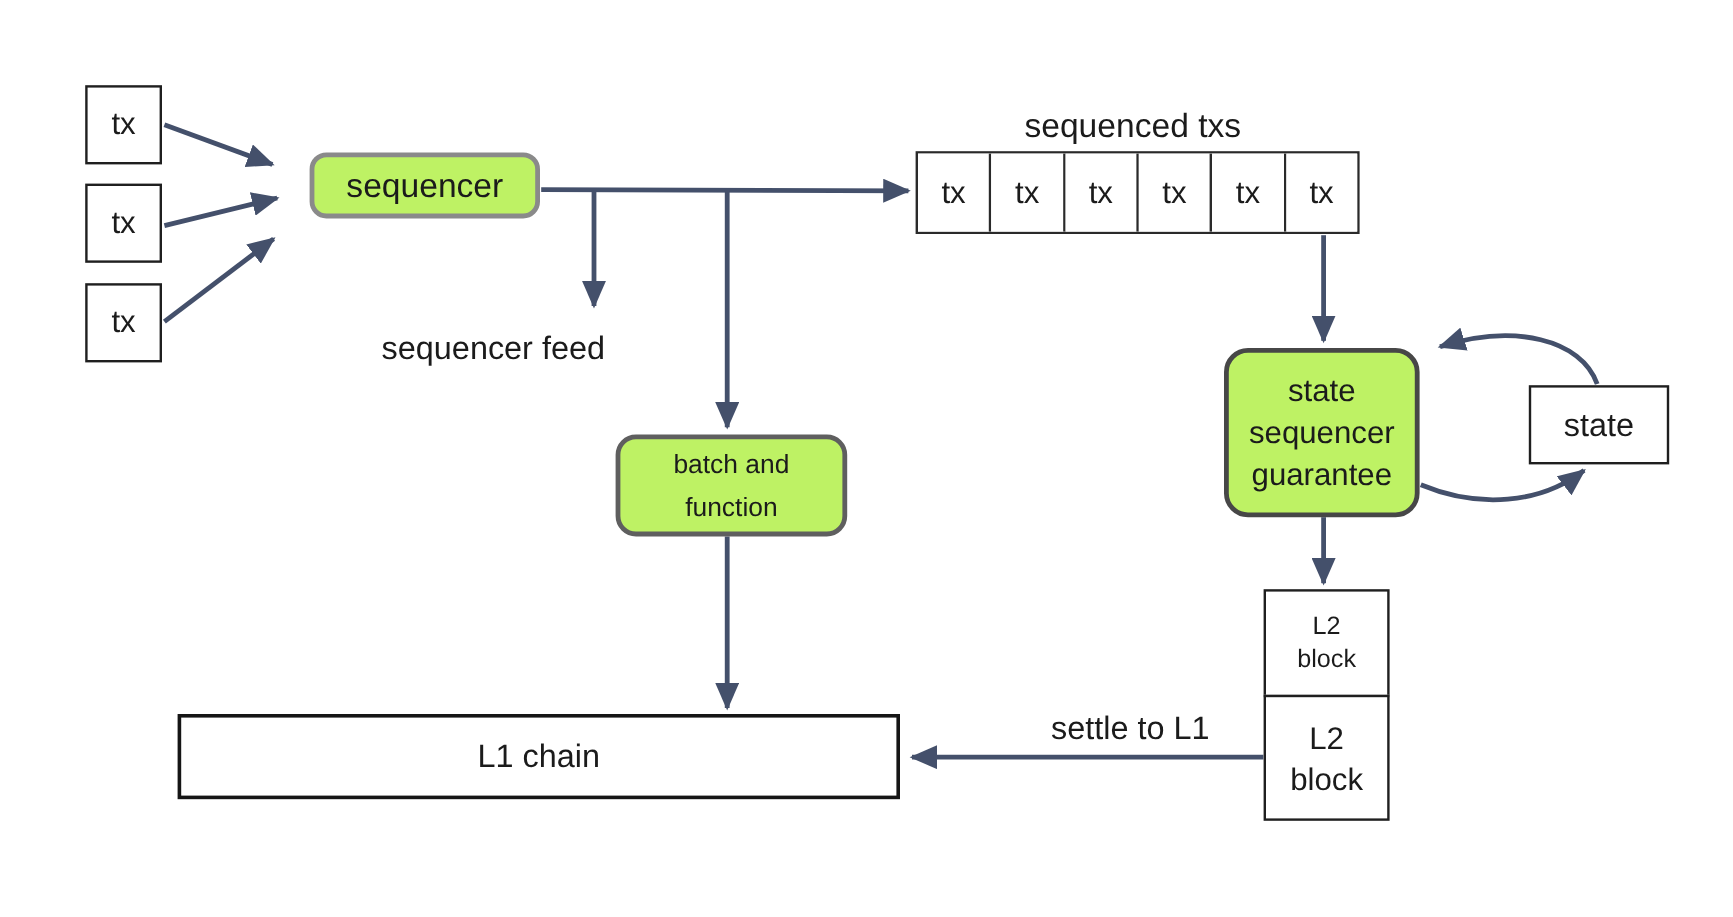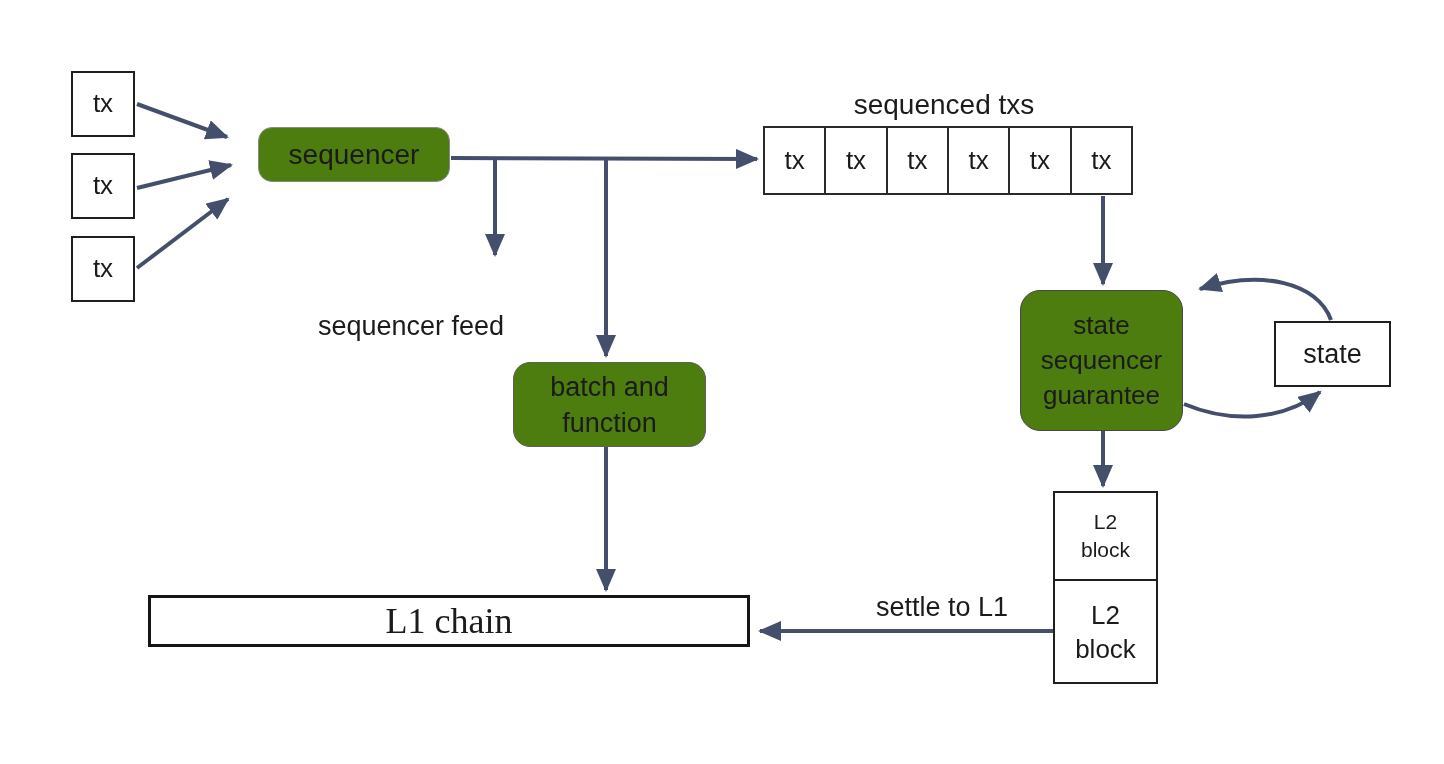--- a/index.html
+++ b/index.html
@@ -7,21 +7,21 @@
     position:relative;width:1444px;height:764px;background:#ffffff;
     font-family:"Liberation Sans", sans-serif;color:#1b1b1b;overflow:hidden;
   }
   .abs{position:absolute;box-sizing:border-box;}
   .node{
     display:flex;align-items:center;justify-content:center;
     text-align:center;background:#ffffff;
   }
   .plain{border:2px solid #1f1f1f;}
   .rounded{
-    background:#4d7c0f;border:1px solid #d946ef;border-radius:14px;
+    background:#bef264;border:4px solid #d946ef;border-radius:14px;
   }
   .txt{font-size:26px;line-height:1.3;}
   .lbl{position:absolute;white-space:nowrap;}
   svg{position:absolute;left:0;top:0;}
   .cellrow{display:flex;border:2px solid #2a2a2a;background:#ffffff;}
   .cell{
     flex:1;display:flex;align-items:center;justify-content:center;
     border-right:2px solid #2a2a2a;font-size:26px;background:#ffffff;
   }
   .cell:last-child{border-right:none;}
@@ -84,25 +84,25 @@
         <span>tx</span>
       </div>
     <div class="cell">
         <span>tx</span>
       </div>
     <div class="cell">
         <span>tx</span>
       </div>
   </div>
 
-  <div class="abs" style="left:318px;top:272px;font-size:27px;line-height:37px;margin-top:36px;">
+  <div class="abs" style="left:318px;top:272px;font-size:27px;line-height:37px;">
     <span class="stack-line">sequencer feed</span>
   </div>
 
-  <div class="abs node rounded" style="left:513px;top:362px;width:193px;height:85px;border-radius:17px;border-color:#5f5f5f;font-size:27px;line-height:36px;">
+  <div class="abs node rounded" style="left:513px;top:362px;width:193px;height:85px;border-radius:17px;border-color:#5f5f5f;font-size:22px;line-height:36px;">
     <div>
       <span class="stack-line">batch and</span>
       <span class="stack-line">function</span>
     </div>
   </div>
 
   <div class="abs node rounded" style="left:1020px;top:290px;width:163px;height:141px;border-radius:20px;border-color:#474747;font-size:26px;line-height:35px;">
     <div>
       <span class="stack-line">state</span>
       <span class="stack-line">sequencer</span>
@@ -122,17 +122,17 @@
   </div>
   <div class="abs node plain" style="left:1053px;top:579px;width:105px;height:105px;font-size:26px;line-height:34px;">
     <div>
       <span class="stack-line">L2</span>
       <span class="stack-line">block</span>
     </div>
   </div>
 
   <div class="abs lbl" style="left:828px;top:592px;width:180px;text-align:right;font-size:27px;">settle to L1</div>
 
-  <div class="abs node" style="left:148px;top:595px;width:602px;height:52px;border:3px solid #151515;font-size:36px;font-family:Liberation Serif, serif;">
+  <div class="abs node" style="left:148px;top:595px;width:602px;height:71px;border:3px solid #151515;font-size:27px;">
     <span>L1 chain</span>
   </div>
 
 </div>
 
 </body></html>

